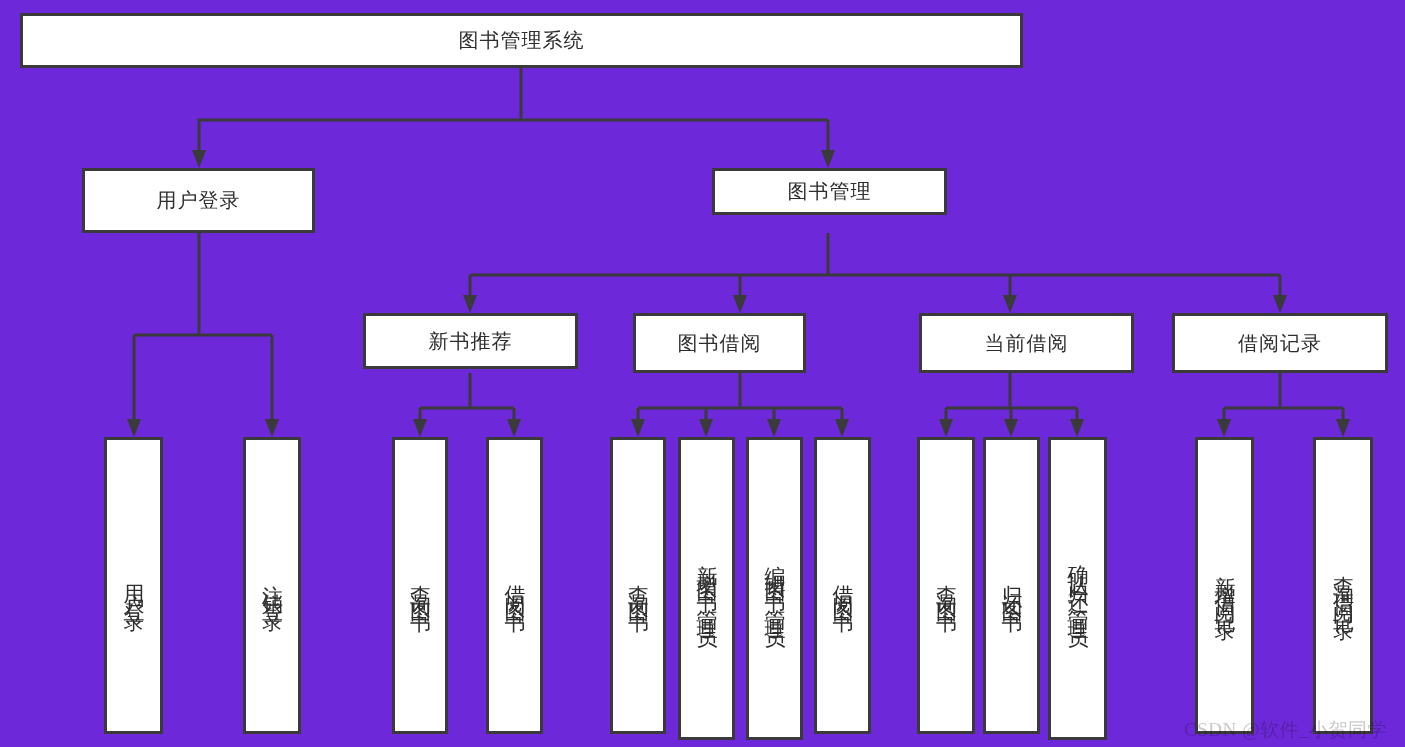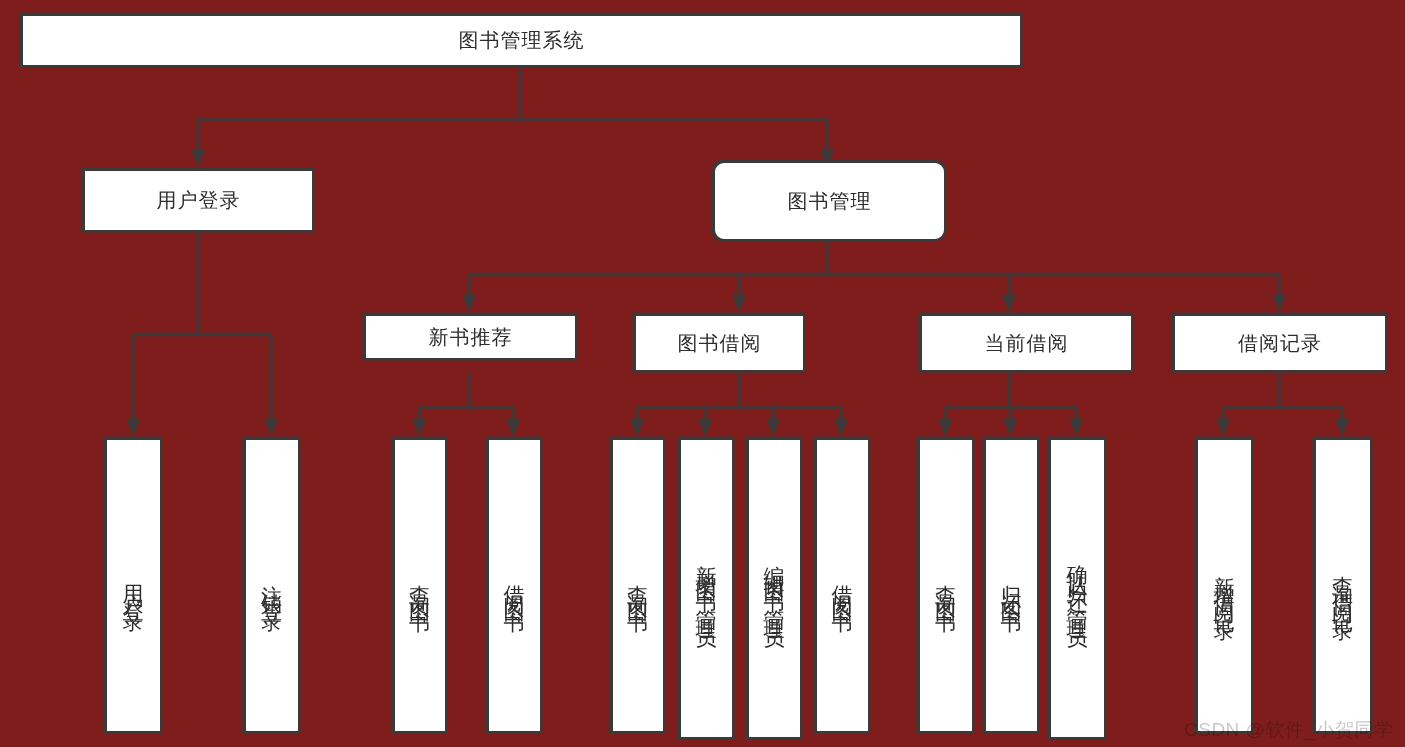--- a/index.html
+++ b/index.html
@@ -1,20 +1,20 @@
 <!DOCTYPE html>
 <html><head>
 <meta charset="utf-8">
 <style>
   html,body{margin:0;padding:0;background:#ffffff;}
   .stage{
     position:relative;
     width:1405px;height:747px;
-    background:#7f1d1d;
-    font-family:Liberation Sans, sans-serif;
+    background:#6d28d9;
+    font-family:Liberation Serif, serif;
     overflow:hidden;
   }
   .connectors{position:absolute;left:0;top:0;z-index:1;}
   .box{
     position:absolute;
     box-sizing:border-box;
     border:3px solid #3a3a3a;
     background:#ffffff;
     color:#2d2d2d;
     display:flex;
@@ -85,23 +85,23 @@
       <polygon points="1004,419 1018,419 1011,437"></polygon>
       <polygon points="1070,419 1084,419 1077,437"></polygon>
       <polygon points="1217,419 1231,419 1224,437"></polygon>
       <polygon points="1336,419 1350,419 1343,437"></polygon>
     </g>
   </svg>
 
   <div class="box" style="left:20px;top:13px;width:1003px;height:55px;">图书管理系统</div>
 
   <div class="box" style="left:82px;top:168px;width:233px;height:65px;">用户登录</div>
-  <div class="box" style="left:712px;top:160px;width:235px;height:82px;border-radius:12px;">图书管理</div>
+  <div class="box" style="left:712px;top:168px;width:235px;height:47px;">图书管理</div>
 
-  <div class="box" style="left:363px;top:313px;width:215px;height:48px;">新书推荐</div>
+  <div class="box" style="left:363px;top:313px;width:215px;height:56px;">新书推荐</div>
   <div class="box" style="left:633px;top:313px;width:173px;height:60px;">图书借阅</div>
   <div class="box" style="left:903px;top:313px;width:215px;height:60px;margin-left:16px;">当前借阅</div>
   <div class="box" style="left:1172px;top:313px;width:216px;height:60px;">借阅记录</div>
 
   <div class="box v" style="left:104px;top:437px;width:59px;height:297px;">用户登录</div>
   <div class="box v" style="left:243px;top:437px;width:58px;height:297px;">注销登录</div>
 
   <div class="box v" style="left:392px;top:437px;width:56px;height:297px;">查询图书</div>
   <div class="box v" style="left:486px;top:437px;width:57px;height:297px;">借阅图书</div>
 

